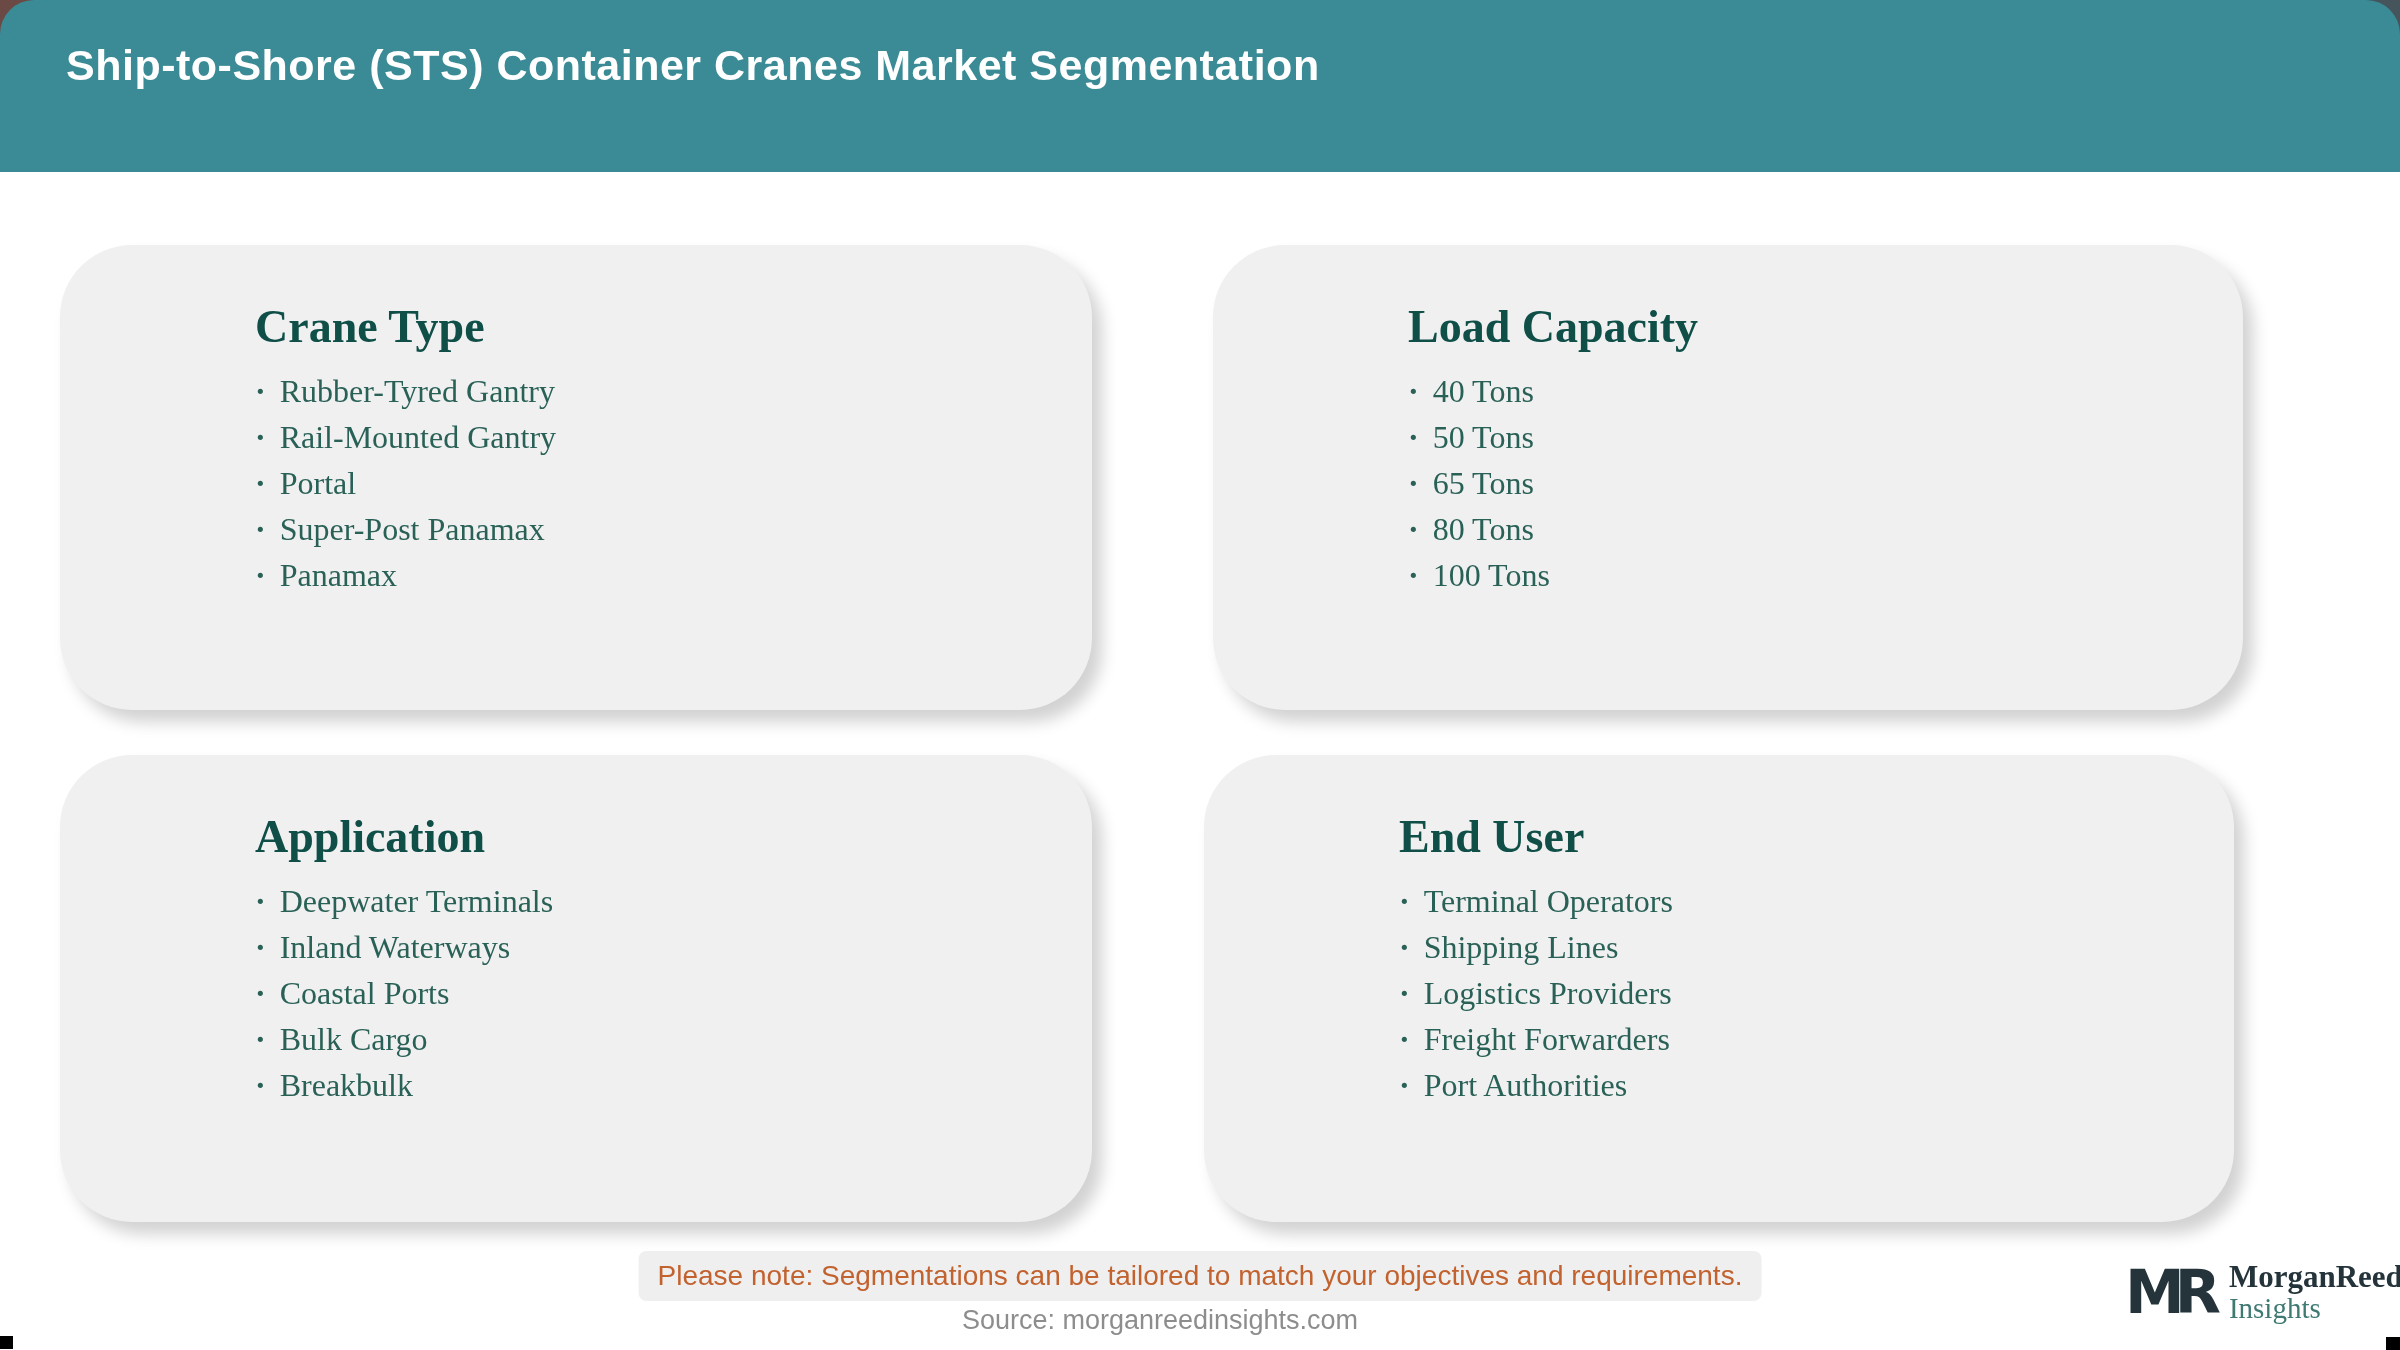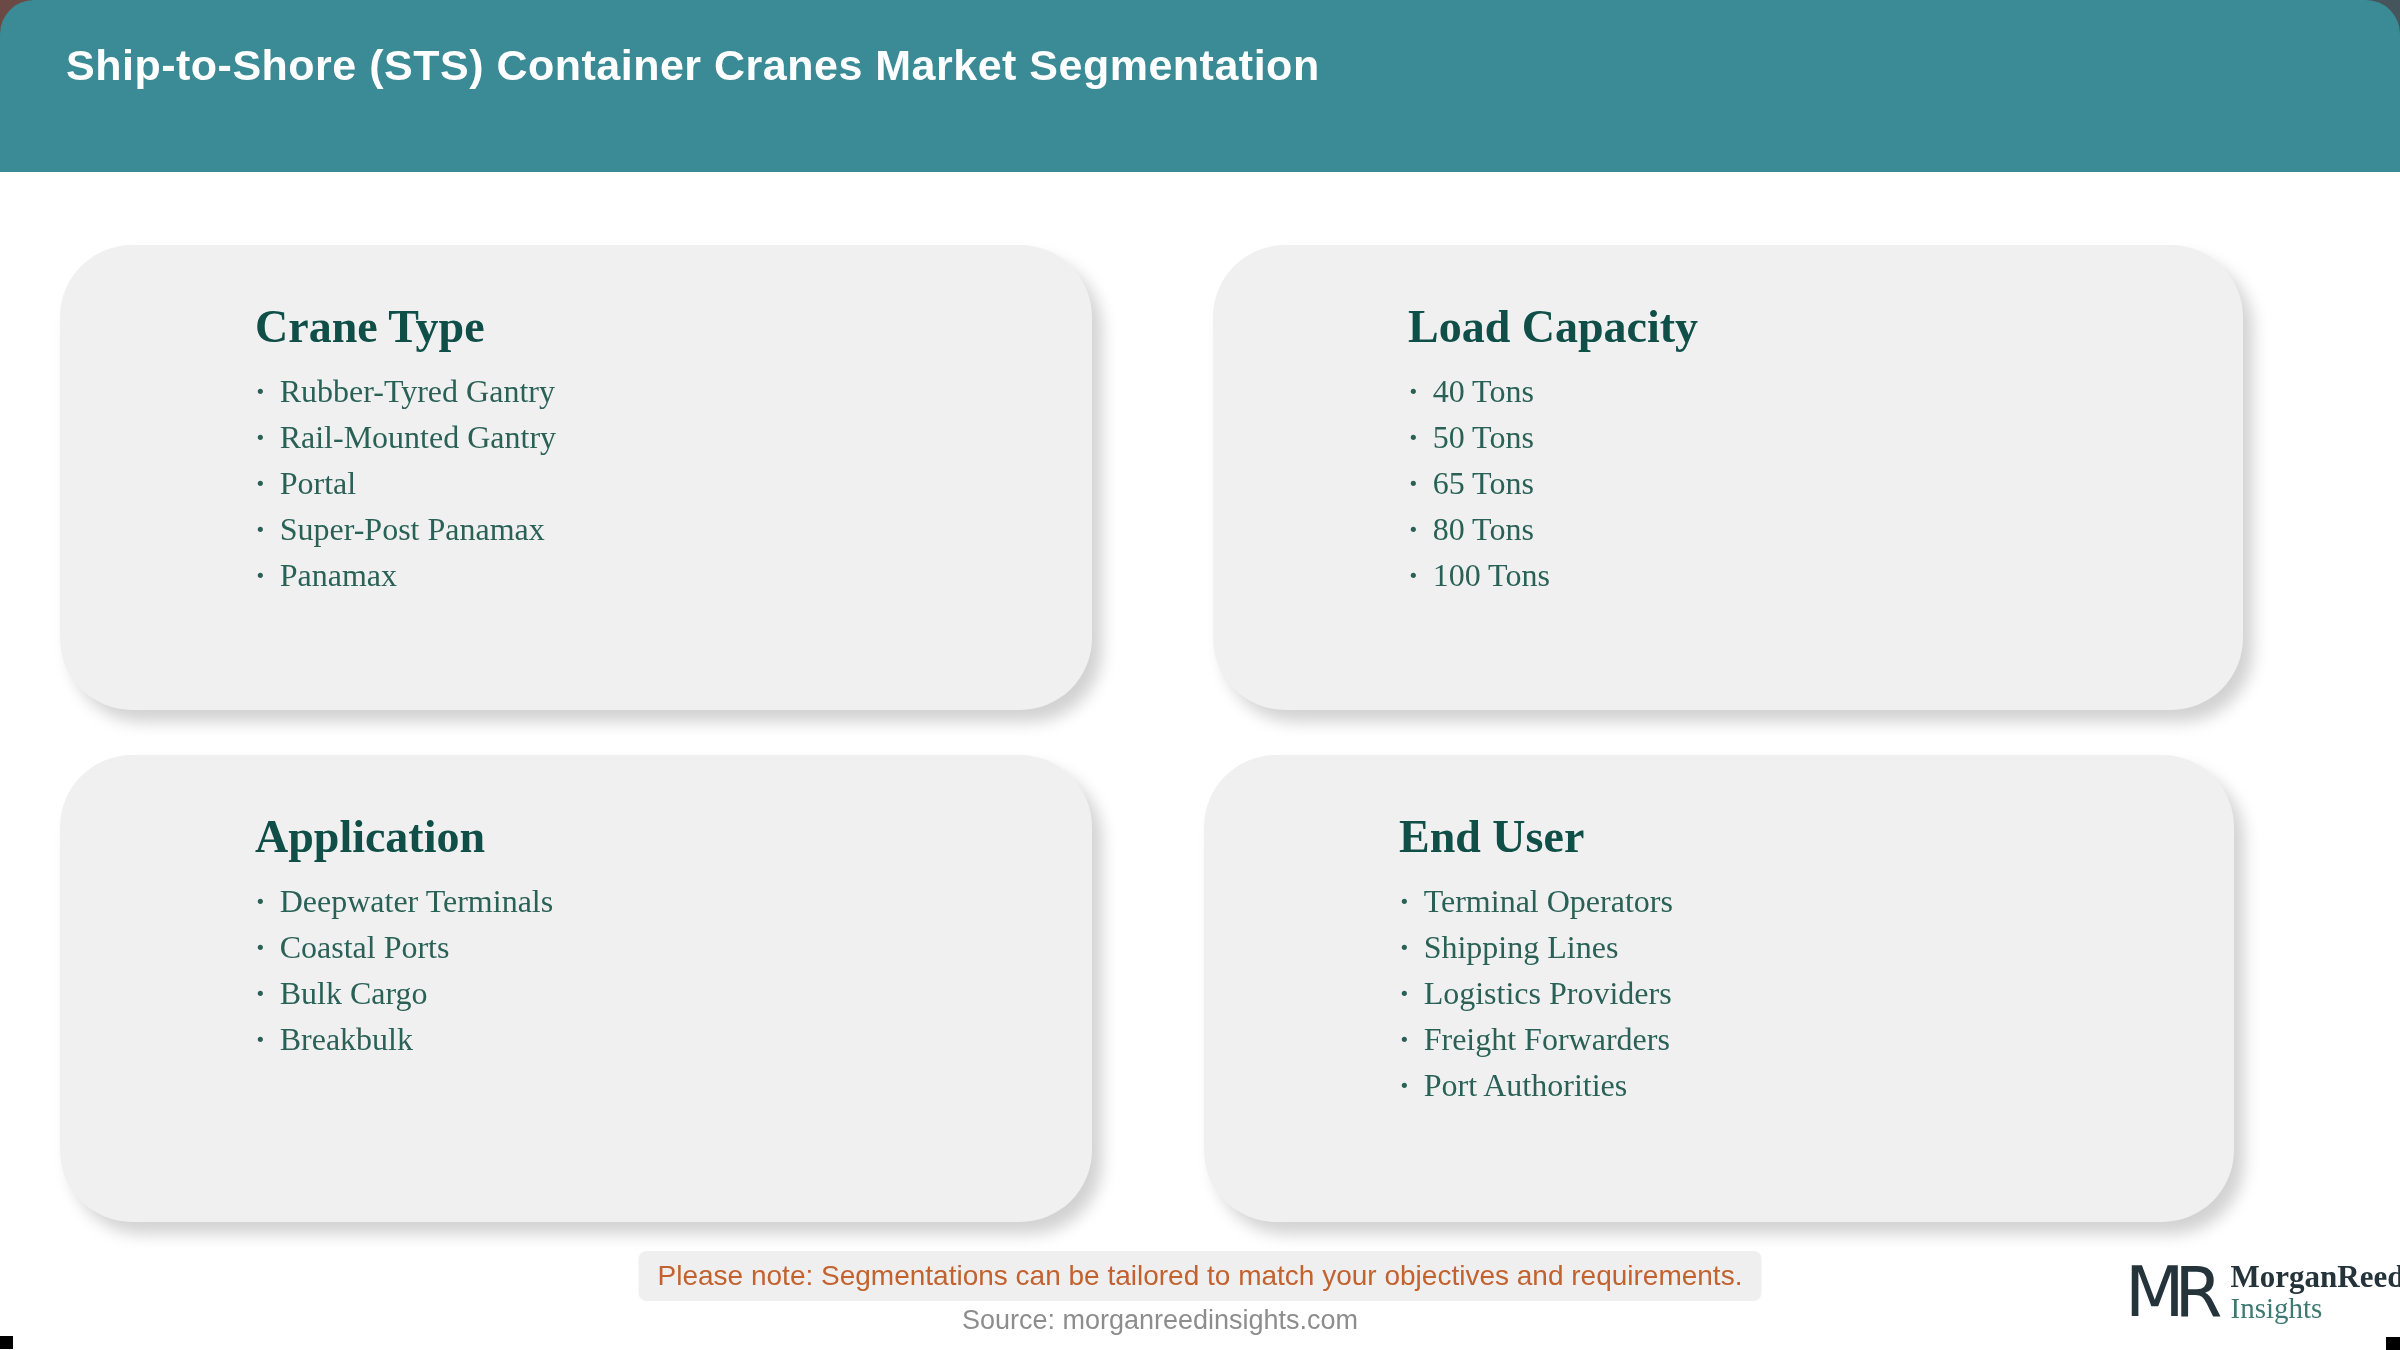--- a/index.html
+++ b/index.html
@@ -37,21 +37,21 @@
   .card li{color:var(--item_text);font-size:32px;line-height:46px;font-weight:400;}
   .card li::before{content:"·";margin-right:14px;font-weight:700;}
 
   .note{position:absolute;top:1251px;left:50%;transform:translateX(-50%);
     background:var(--note_bg);color:var(--note_text);font-size:28px;
     padding:9px 19px;border-radius:8px;white-space:nowrap;z-index:1;}
   .source{position:absolute;top:1305px;left:0;width:2320px;text-align:center;
     color:var(--source_text);font-size:27px;z-index:1;}
 
   .logo{position:absolute;left:2125px;top:1260px;display:flex;align-items:center;z-index:2;}
-  .logo .monogram{font-weight:400;font-size:69px;line-height:64px;color:var(--logo_dark);
+  .logo .monogram{font-weight:700;font-size:60px;line-height:64px;color:var(--logo_dark);
     letter-spacing:-10px;margin-right:18px;font-family:"DejaVu Sans",sans-serif;}
   .logo .words{display:flex;flex-direction:column;font-family:"Liberation Serif",serif;}
   .logo .line1{font-size:31px;line-height:33px;color:var(--logo_dark);}
   .logo .line1 .primary{font-weight:700;}
   .logo .line1 .secondary{font-weight:600;}
   .logo .line2{font-size:29px;line-height:31px;color:var(--logo_teal);}
 
   .artifact{position:absolute;background:#000;z-index:3;}
   .artifact-bl{left:0;top:1336px;width:13px;height:13px;}
   .artifact-br{right:0;bottom:0;width:14px;height:13px;}
@@ -87,20 +87,21 @@
       <li>65 Tons</li>
       <li>80 Tons</li>
       <li>100 Tons</li>
     </ul>
   </section>
 
   <section class="card card-3">
     <h2>Application</h2>
     <ul>
       <li>Deepwater Terminals</li>
+      <li>Inland Waterways</li>
       <li>Coastal Ports</li>
       <li>Bulk Cargo</li>
       <li>Breakbulk</li>
     </ul>
   </section>
 
   <section class="card card-4">
     <h2>End User</h2>
     <ul>
       <li>Terminal Operators</li>

